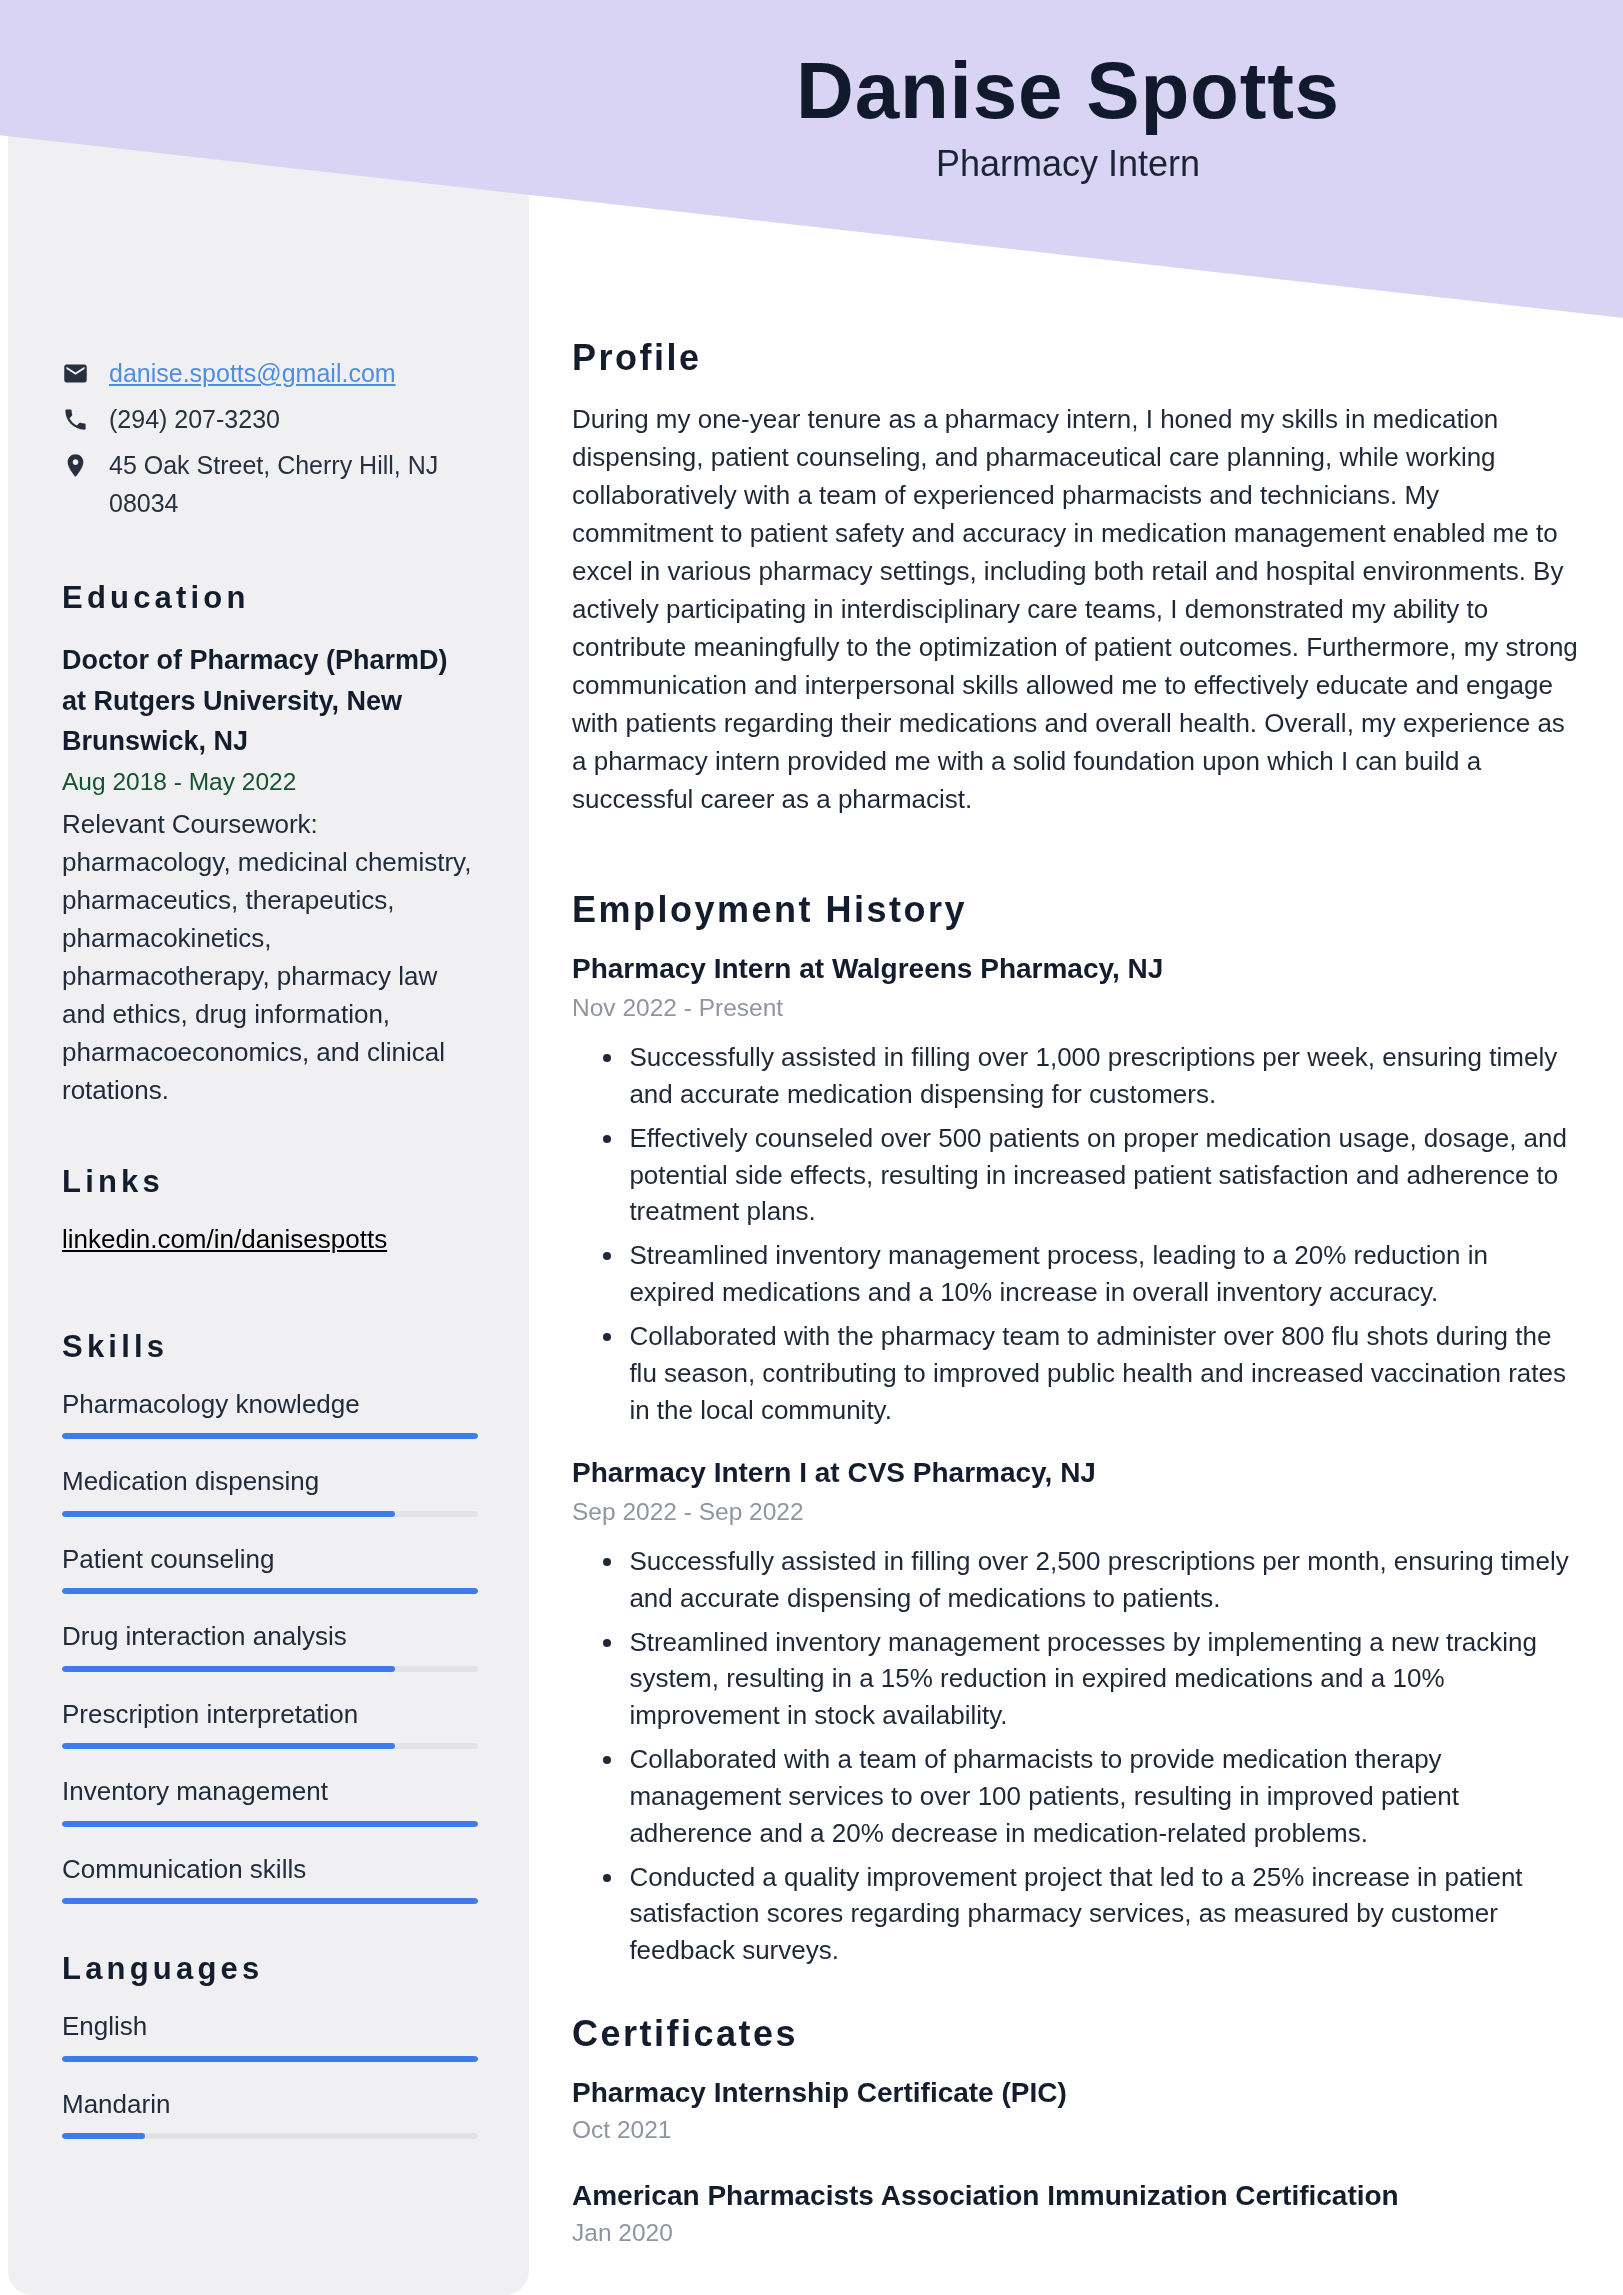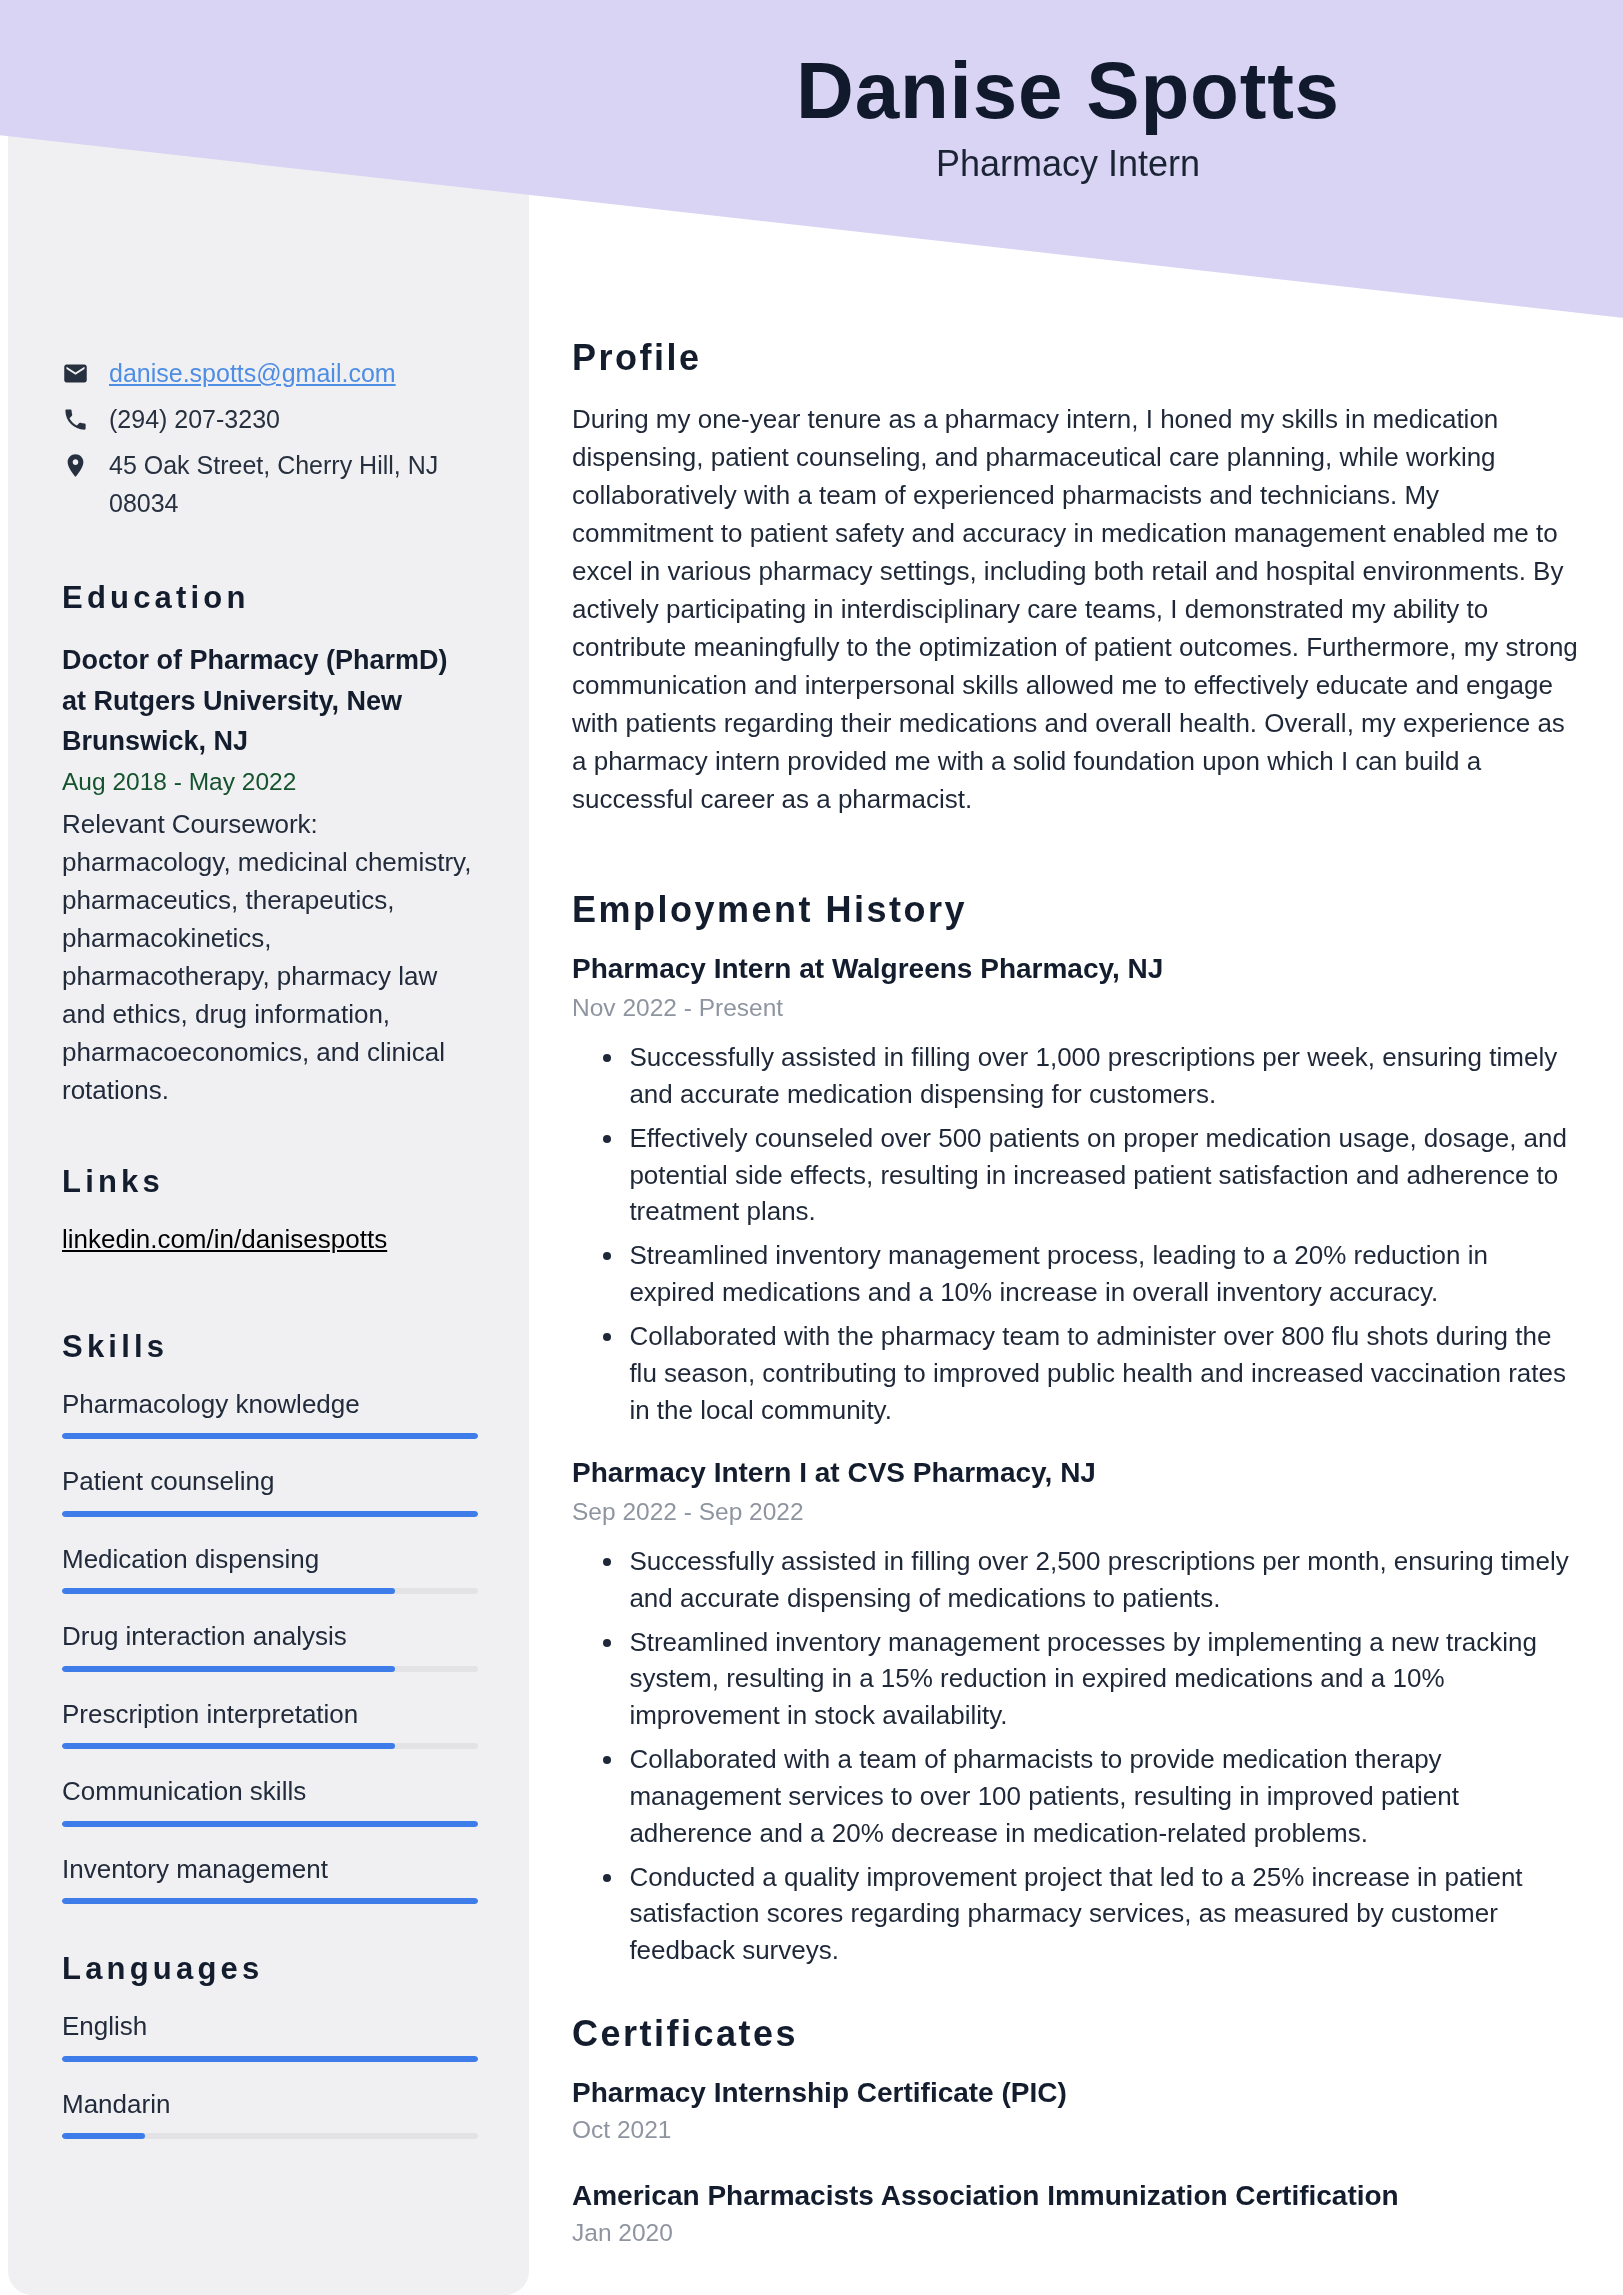--- a/index.html
+++ b/index.html
@@ -129,51 +129,51 @@
 
     <h2 class="side-h h-skills">Skills</h2>
 
     <div class="skill">
       <div class="skill-label">Pharmacology knowledge</div>
       <div class="bar">
           <div class="bar-fill" style="width: 100%;"></div>
         </div>
     </div>
     <div class="skill">
+      <div class="skill-label">Medication dispensing</div>
+      <div class="bar">
+          <div class="bar-fill" style="width: 80%;"></div>
+        </div>
+    </div>
+    <div class="skill">
       <div class="skill-label">Patient counseling</div>
       <div class="bar">
           <div class="bar-fill" style="width: 100%;"></div>
         </div>
     </div>
     <div class="skill">
-      <div class="skill-label">Medication dispensing</div>
+      <div class="skill-label">Drug interaction analysis</div>
       <div class="bar">
           <div class="bar-fill" style="width: 80%;"></div>
         </div>
     </div>
     <div class="skill">
-      <div class="skill-label">Drug interaction analysis</div>
+      <div class="skill-label">Prescription interpretation</div>
       <div class="bar">
           <div class="bar-fill" style="width: 80%;"></div>
         </div>
     </div>
     <div class="skill">
-      <div class="skill-label">Prescription interpretation</div>
-      <div class="bar">
-          <div class="bar-fill" style="width: 80%;"></div>
+      <div class="skill-label">Inventory management</div>
+      <div class="bar">
+          <div class="bar-fill" style="width: 100%;"></div>
         </div>
     </div>
     <div class="skill">
       <div class="skill-label">Communication skills</div>
-      <div class="bar">
-          <div class="bar-fill" style="width: 100%;"></div>
-        </div>
-    </div>
-    <div class="skill">
-      <div class="skill-label">Inventory management</div>
       <div class="bar">
           <div class="bar-fill" style="width: 100%;"></div>
         </div>
     </div>
 
     <h2 class="side-h h-languages">Languages</h2>
 
     <div class="skill">
       <div class="skill-label">English</div>
       <div class="bar">

